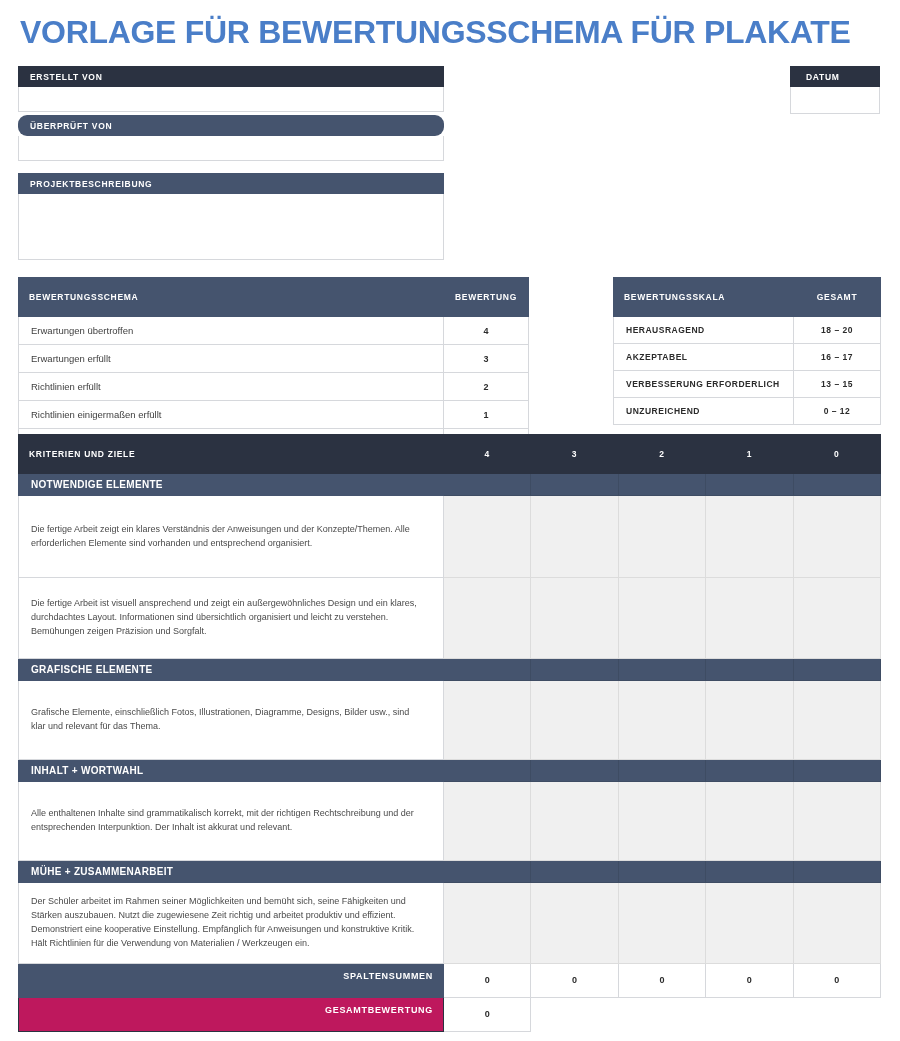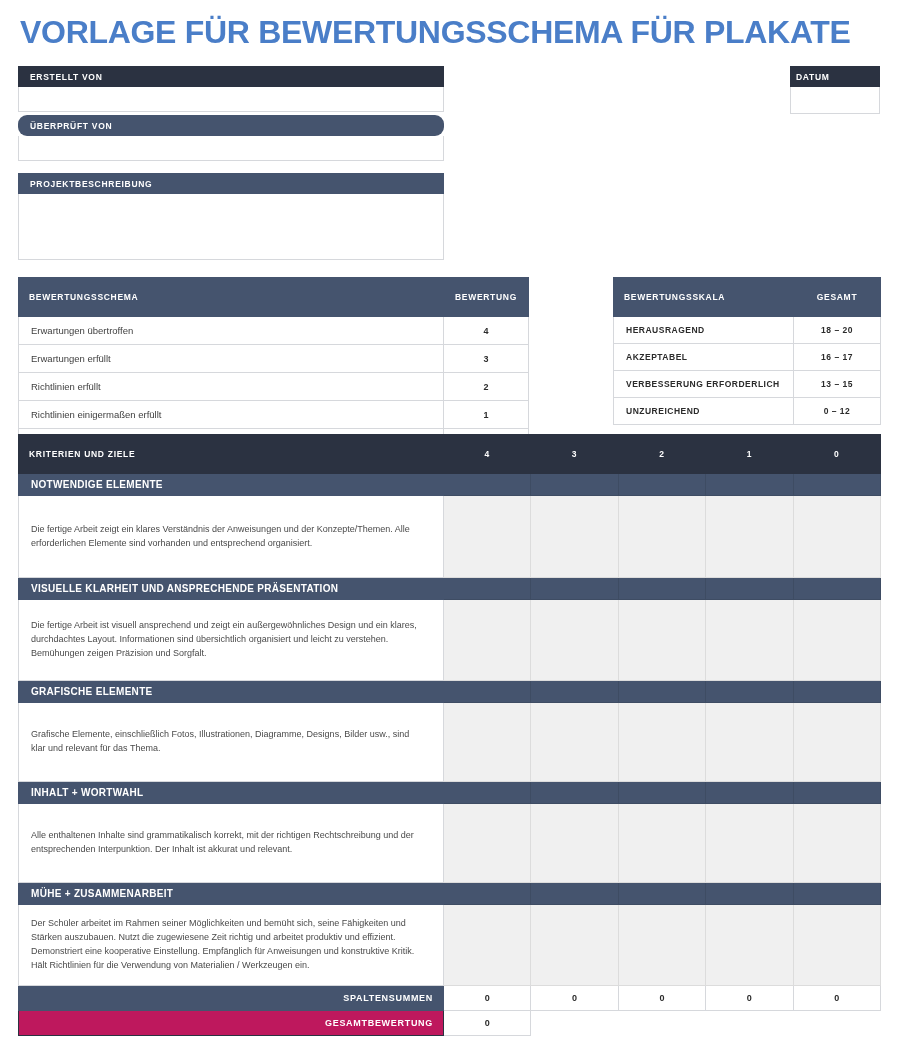--- a/index.html
+++ b/index.html
@@ -67,21 +67,21 @@
 
   #reviewed-by-block { left: 18px; top: 115px; width: 426px; }
   #reviewed-by-block .hdr-bar { height: 21px; border-radius: 9px; }
   #reviewed-by-block .field-box { height: 25px; }
 
   #project-desc-block { left: 18px; top: 173px; width: 426px; }
   #project-desc-block .hdr-bar { height: 21px; }
   #project-desc-block .field-box { height: 66px; }
 
   #date-block { left: 790px; top: 66px; width: 90px; }
-  #date-block .hdr-bar { height: 21px; padding-left: 6px; }
+  #date-block .hdr-bar { height: 21px; padding-left: 16px; }
   #date-block .field-box { height: 27px; }
 
   
   table {
     border-collapse: collapse;
     table-layout: fixed;
     width: 100%;
     font-size: 9px;
   }
   table td, table th {
@@ -173,21 +173,21 @@
     background: #f0f0f0;
     border-color: #dcdcdc;
   }
 
   .tot-label {
     color: #ffffff;
     font-size: 9px;
     font-weight: bold;
     letter-spacing: 0.7px;
     text-align: right;
-    padding: 7px 10px 7px 0;
+    padding: 7px 10px 16px 0;
     height: 23px;
     vertical-align: middle;
   }
   .tot-label.slate { background: #45546e; border-color: #45546e; }
   .tot-label.dark  { background: #be185d; border-color: #2b3241; margin-top: 22px; }
 
   .tot-val {
     background: #ffffff;
     text-align: center;
     font-weight: bold;
@@ -329,28 +329,20 @@
         </tr>
         <tr style="height:82px">
           <td class="desc-cell">Die fertige Arbeit zeigt ein klares Verständnis der Anweisungen und der Konzepte/Themen. Alle erforderlichen Elemente sind vorhanden und entsprechend organisiert.</td>
           <td class="mark-cell"></td>
           <td class="mark-cell"></td>
           <td class="mark-cell"></td>
           <td class="mark-cell"></td>
           <td class="mark-cell"></td>
         </tr>
 
-        <tr>
-          <td class="sec-title">VISUELLE KLARHEIT UND ANSPRECHENDE PRÄSENTATION</td>
-          <td class="sec-cell-empty"></td>
-          <td class="sec-cell-empty"></td>
-          <td class="sec-cell-empty"></td>
-          <td class="sec-cell-empty"></td>
-          <td class="sec-cell-empty"></td>
-        </tr>
         <tr style="height:81px">
           <td class="desc-cell">Die fertige Arbeit ist visuell ansprechend und zeigt ein außergewöhnliches Design und ein klares, durchdachtes Layout. Informationen sind übersichtlich organisiert und leicht zu verstehen. Bemühungen zeigen Präzision und Sorgfalt.</td>
           <td class="mark-cell"></td>
           <td class="mark-cell"></td>
           <td class="mark-cell"></td>
           <td class="mark-cell"></td>
           <td class="mark-cell"></td>
         </tr>
 
         <tr>

